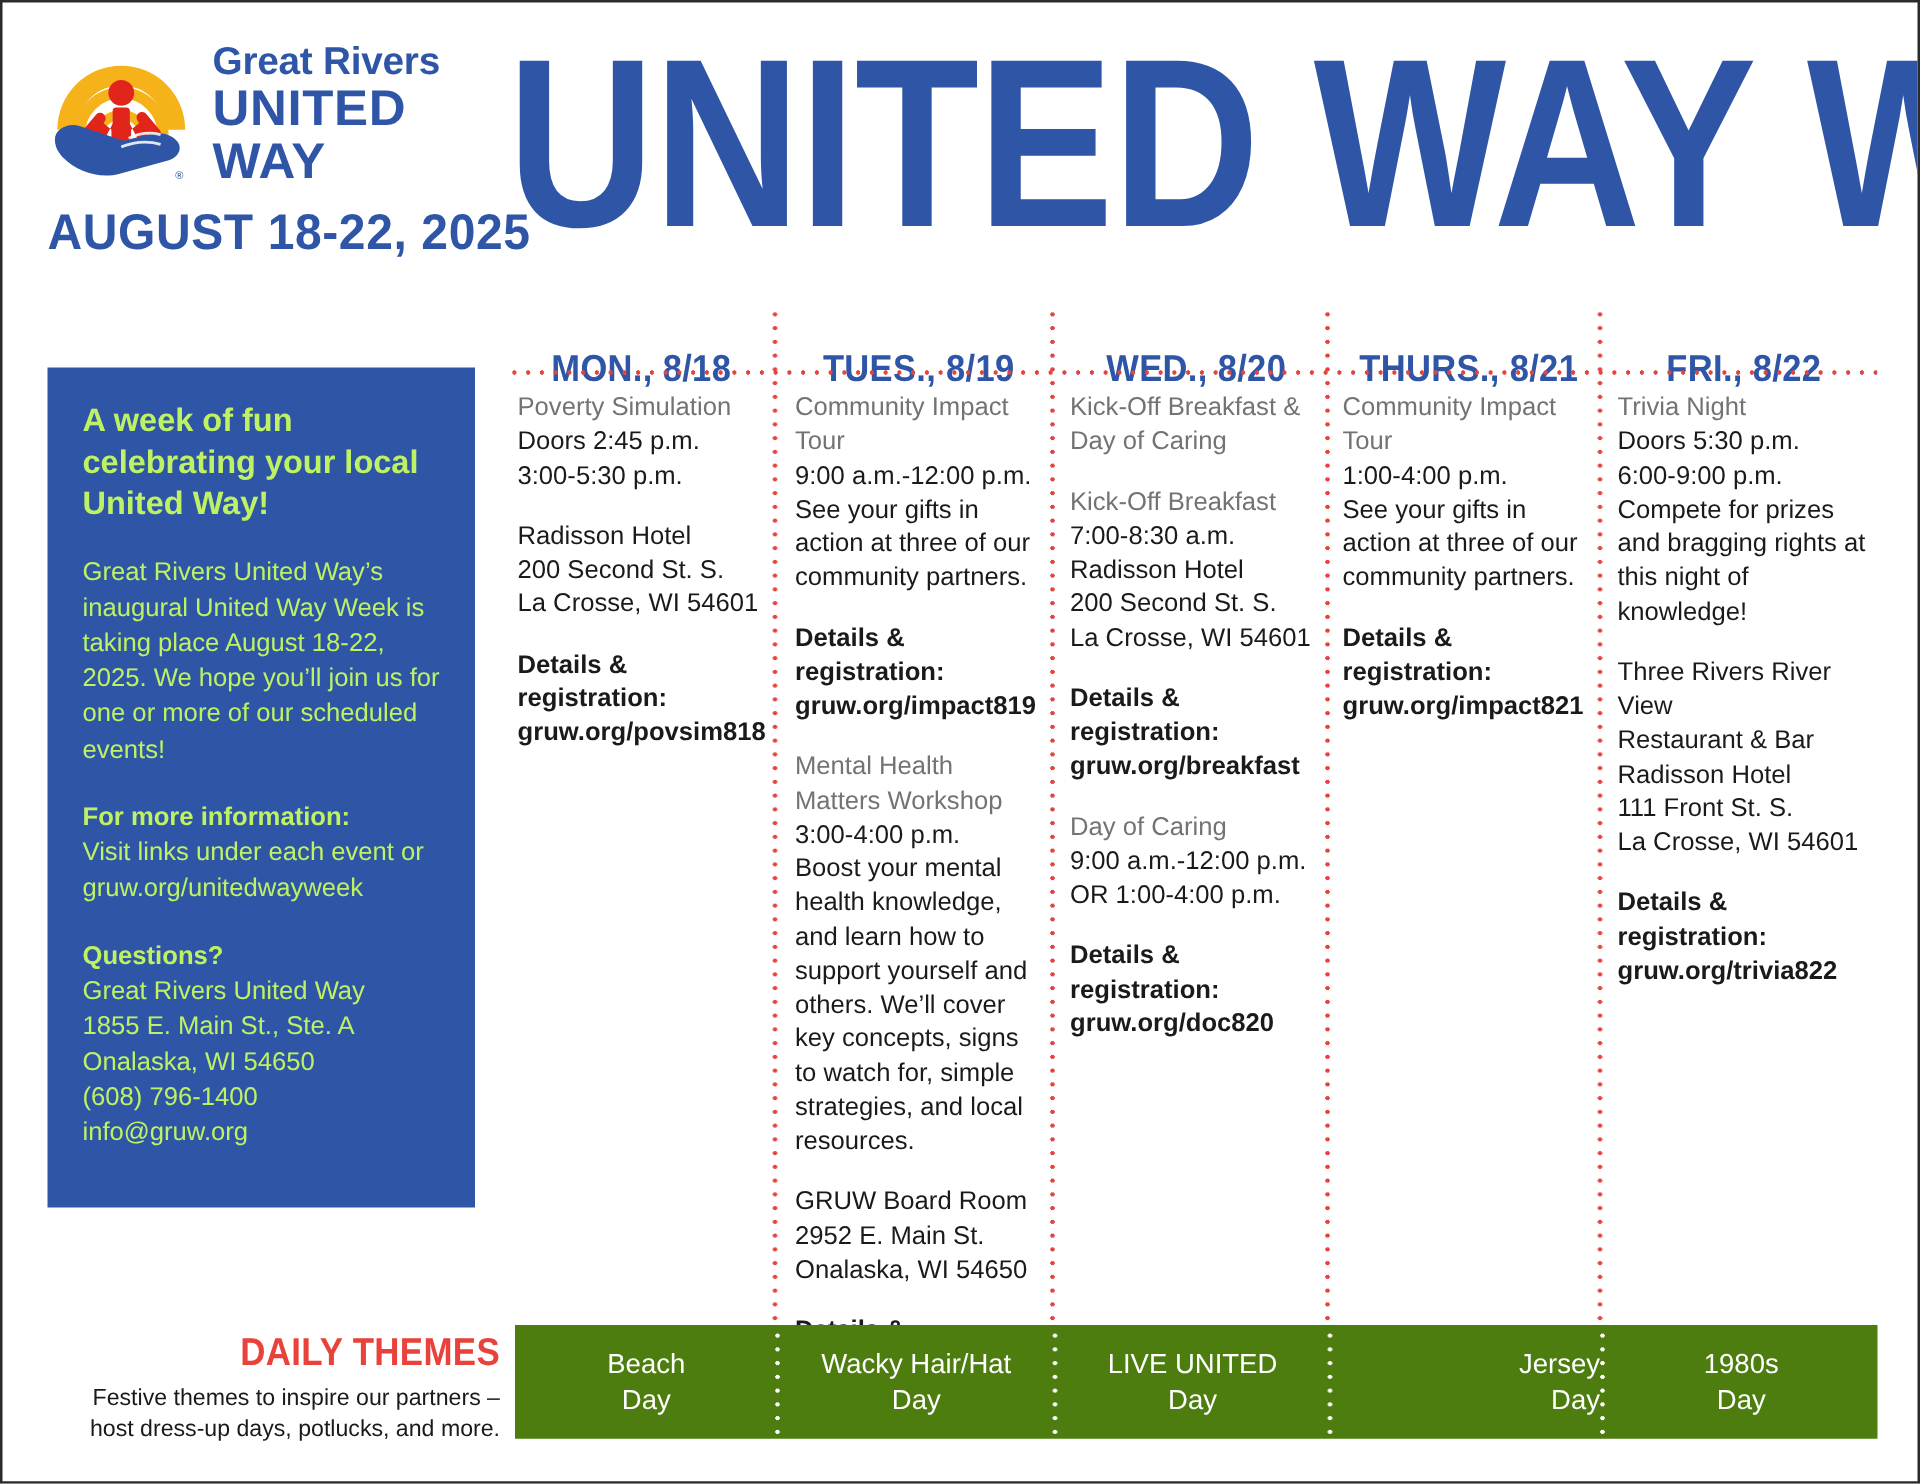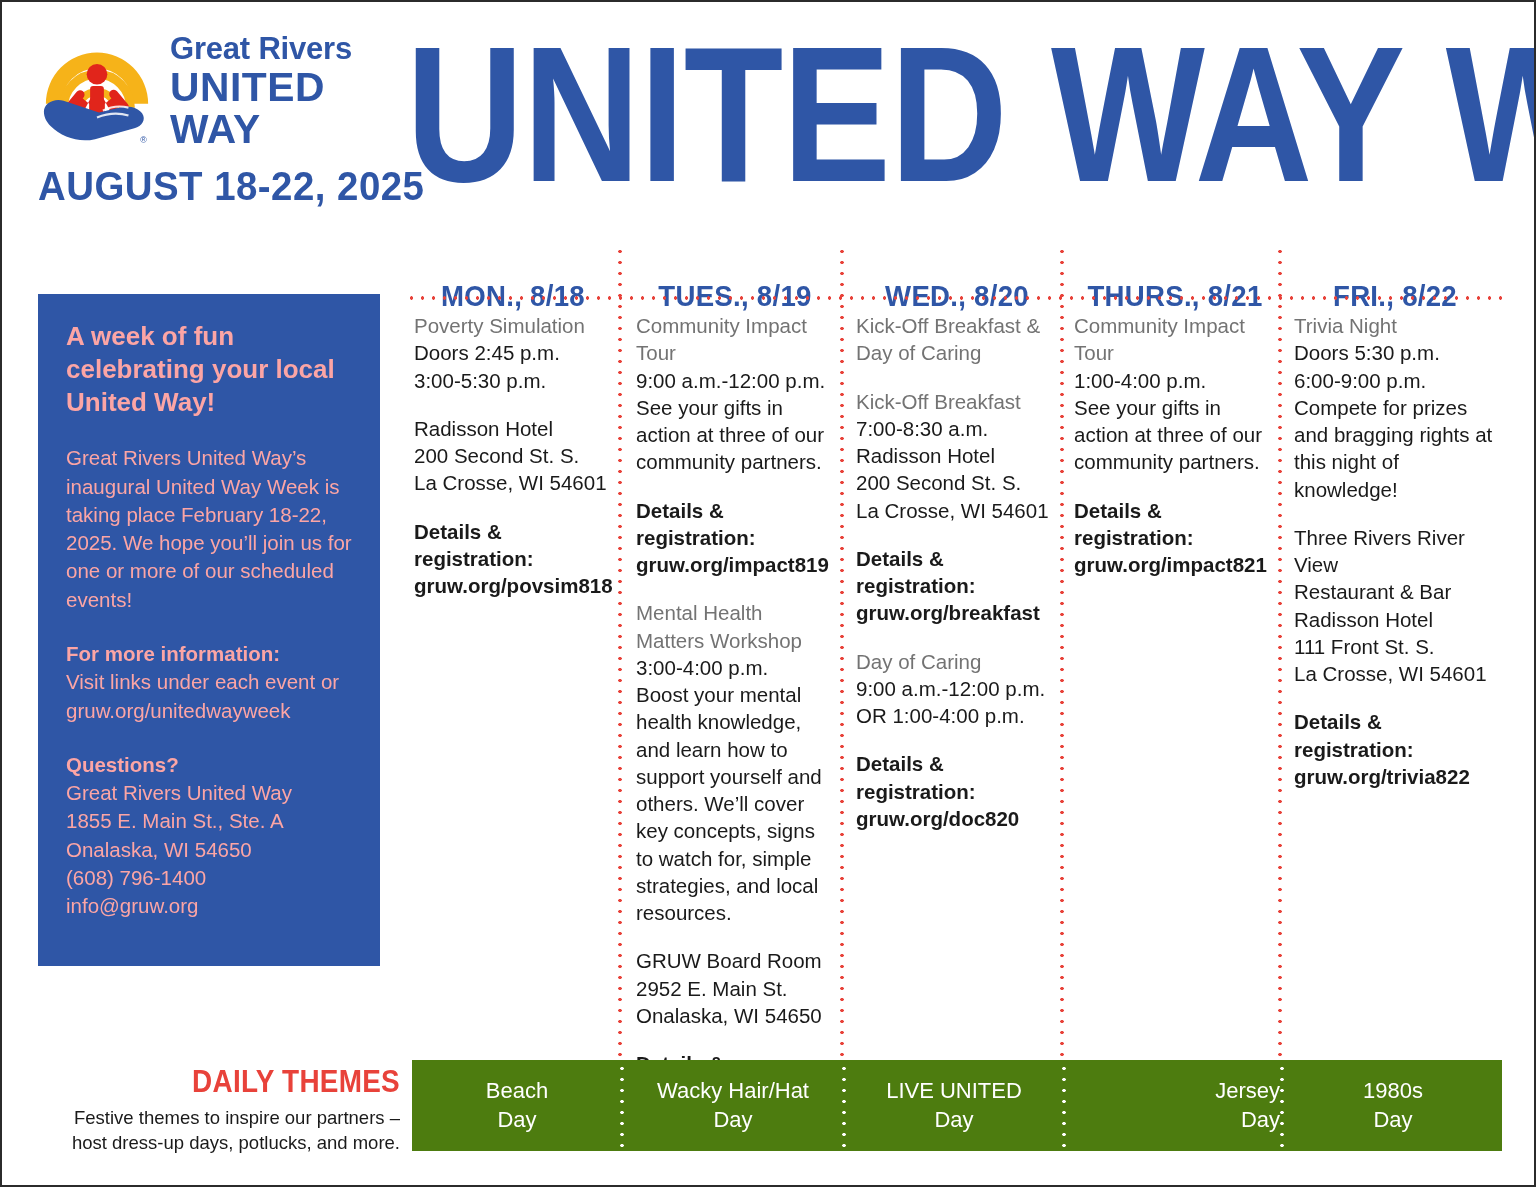--- a/index.html
+++ b/index.html
@@ -92,21 +92,21 @@
   }
 
   
   .info-panel {
     position: absolute;
     left: 36px;
     top: 292px;
     width: 342px;
     height: 672px;
     background: #2f56a6;
-    color: #fca5a5;
+    color: #bef264;
     box-sizing: border-box;
     padding: 26px 28px 20px 28px;
   }
   .info-head {
     font-size: 26px;
     font-weight: bold;
     line-height: 1.26;
     margin: 0 0 26px 0;
   }
   .info-para {
@@ -299,21 +299,21 @@
         </div>
       </div>
       <div class="date-line">AUGUST 18-22, 2025</div>
     </div>
 
     <div class="big-title">UNITED WAY WEEK</div>
   </div>
 
   <div class="info-panel">
     <p class="info-head">A week of fun celebrating your local United Way!</p>
-    <p class="info-para">Great Rivers United Way’s inaugural United Way Week is taking place February 18-22, 2025. We hope you’ll join us for one or more of our scheduled events!</p>
+    <p class="info-para">Great Rivers United Way’s inaugural United Way Week is taking place August 18-22, 2025. We hope you’ll join us for one or more of our scheduled events!</p>
     <p class="info-label">For more information:</p>
     <p class="info-sub">Visit links under each event or gruw.org/unitedwayweek</p>
     <p class="info-label">Questions?</p>
     <div class="info-sub last">
       <div>Great Rivers United Way</div>
       <div>1855 E. Main St., Ste. A</div>
       <div>Onalaska, WI 54650</div>
       <div>(608) 796-1400</div>
       <div>info@gruw.org</div>
     </div>

